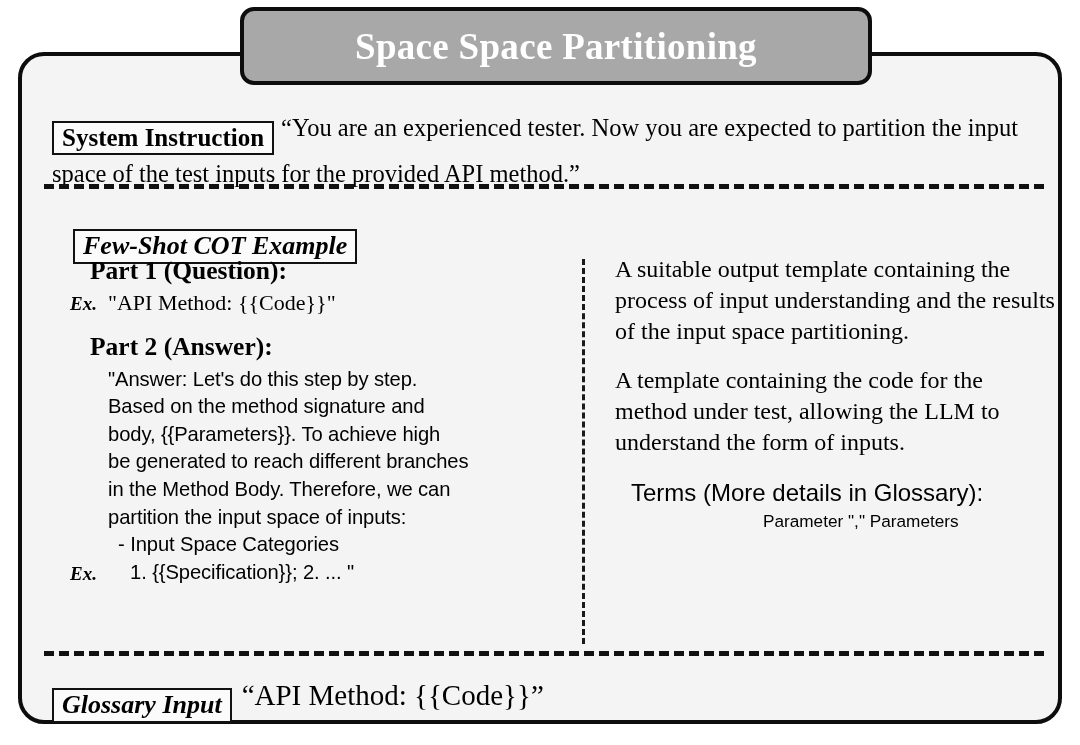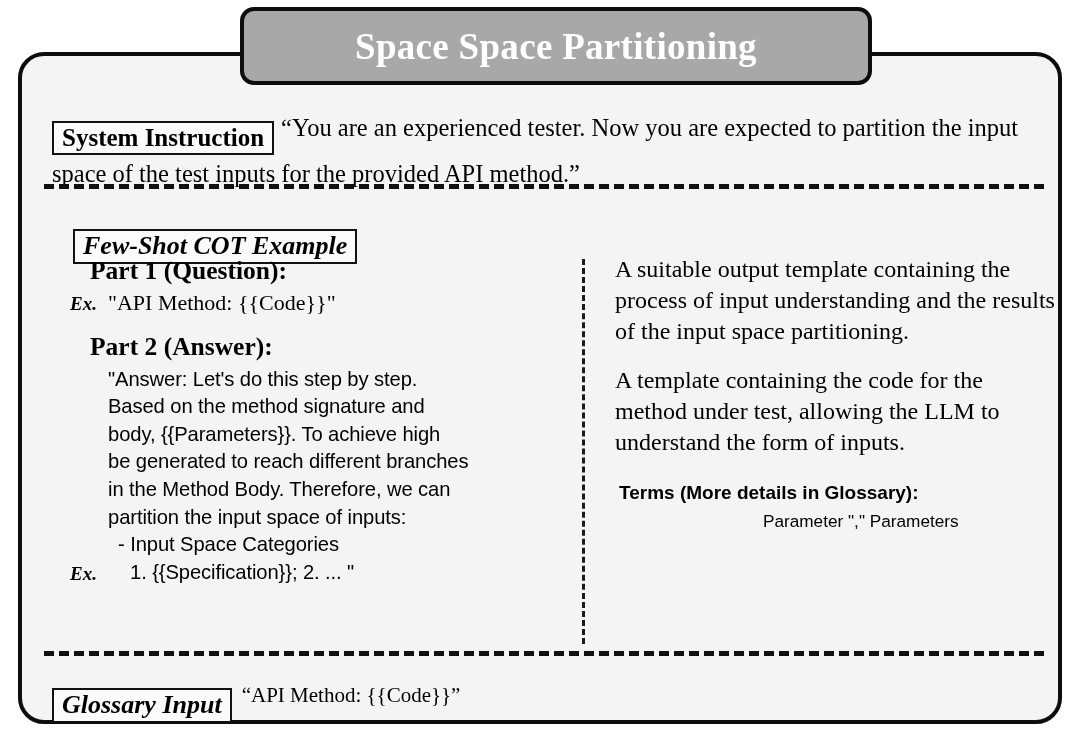--- a/index.html
+++ b/index.html
@@ -185,45 +185,44 @@
     font-family: "Liberation Serif", "DejaVu Serif", serif;
     font-size: 24px;
     line-height: 31px;
     margin: 0 0 18px 0;
   }
   #terms-block {
     margin-top: 22px;
   }
   .terms-head {
     font-family: "Liberation Sans", "DejaVu Sans", sans-serif;
-    font-size: 19px;
+    font-size: 24px;
     line-height: 26px;
-    margin: 0 0 3px 4px;
-    font-weight: bold;
+    margin: 0 0 3px 16px;
   }
   .terms-line {
     font-family: "Liberation Sans", "DejaVu Sans", sans-serif;
     font-size: 17.2px;
     line-height: 25px;
     margin: 0;
   }
   .terms-line.cont { padding-left: 148px; }
 
   
   #question-block {
     position: absolute;
     left: 30px;
     top: 612px;
     display: flex;
     align-items: center;
   }
   #q-label { margin-right: 10px; }
   #q-text {
     font-family: "Liberation Serif", "DejaVu Serif", serif;
-    font-size: 21px;
+    font-size: 29px;
     line-height: 1.2;
   }
 </style>
 </head>
 <body>
 
 <div id="outer-card">
 
   <div id="system-block">
     <div id="sys-text-wrap">

